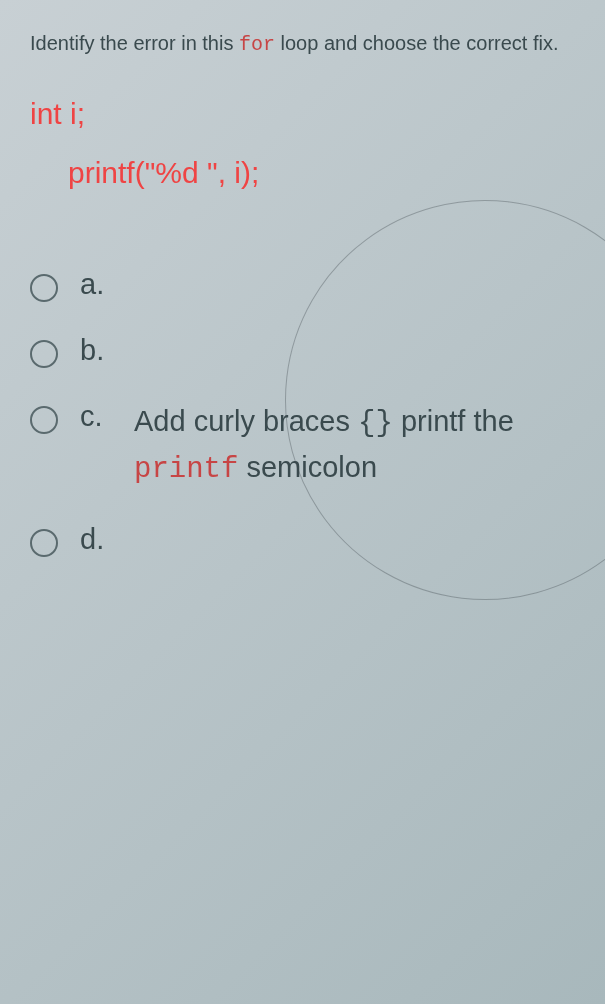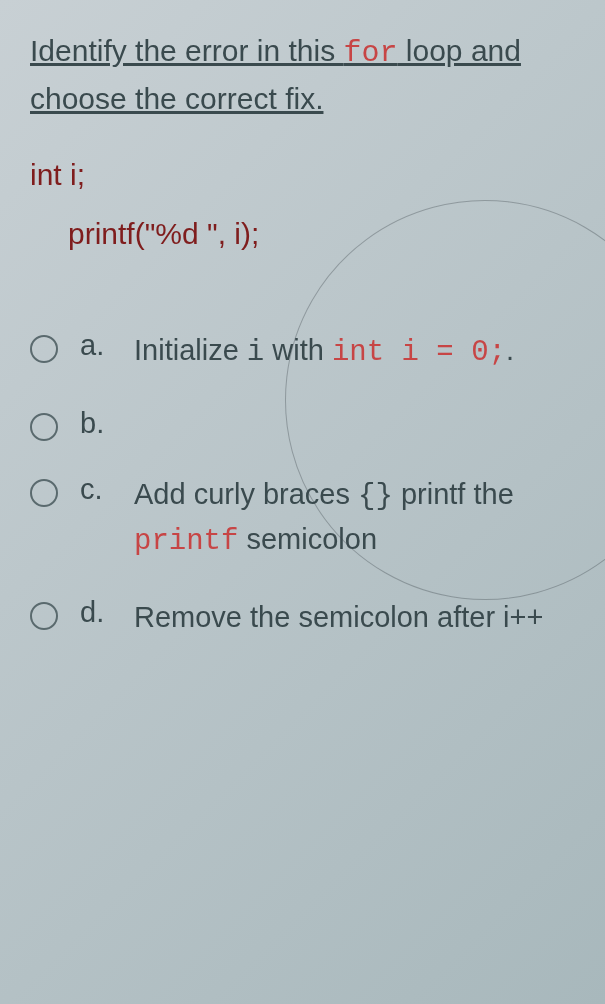--- a/index.html
+++ b/index.html
@@ -11,35 +11,34 @@
       width: 605px;
       height: 1004px;
       background: linear-gradient(135deg, #c8d0d4 0%, #b8c4c8 50%, #a8b8bc 100%);
       font-family: -apple-system, BlinkMacSystemFont, 'Segoe UI', Arial, sans-serif;
       padding: 28px 30px;
       color: #3a4548;
       position: relative;
       overflow: hidden;
     }
     .question-text {
-      font-size: 30px;
+      font-size: 20px;
       line-height: 1.5;
       color: #3a4a4e;
       margin-bottom: 28px;
       font-weight: 400;
-      text-decoration: underline;
     }
     .code-keyword {
       color: #c74545;
       font-family: 'Courier New', monospace;
     }
     .code-block {
       font-size: 30px;
       line-height: 1.7;
-      color: #7f1d1d;
+      color: #ef4444;
       margin-bottom: 70px;
       font-family: Arial, sans-serif;
     }
     .code-line {
       margin-bottom: 8px;
     }
     .indent {
       padding-left: 38px;
     }
     .options {
@@ -103,31 +102,29 @@
 
 <div class="code-block">
   <div class="code-line">int i;</div>
   <div class="code-line indent">printf("%d ", i);</div>
 </div>
 
 <div class="options">
   <div class="option">
     <div class="radio"></div>
     <div class="option-letter">a.</div>
-    <div class="option-text"><span>Initialize </span><span class="code-inline-dark">i</span><span> with </span><span class="code-inline">int i = 0;</span><span>.</span></div>
   </div>
   <div class="option">
     <div class="radio"></div>
     <div class="option-letter">b.</div>
   </div>
   <div class="option">
     <div class="radio"></div>
     <div class="option-letter">c.</div>
     <div class="option-text"><span>Add curly braces </span><span class="code-inline-dark">{}</span><span> printf the </span><span class="code-inline">printf</span><span> semicolon</span></div>
   </div>
   <div class="option">
     <div class="radio"></div>
     <div class="option-letter">d.</div>
-    <div class="option-text"><span>Remove the semicolon after i++</span></div>
   </div>
 </div>
 
 <div class="page-curl"></div>
 
 </body></html>

